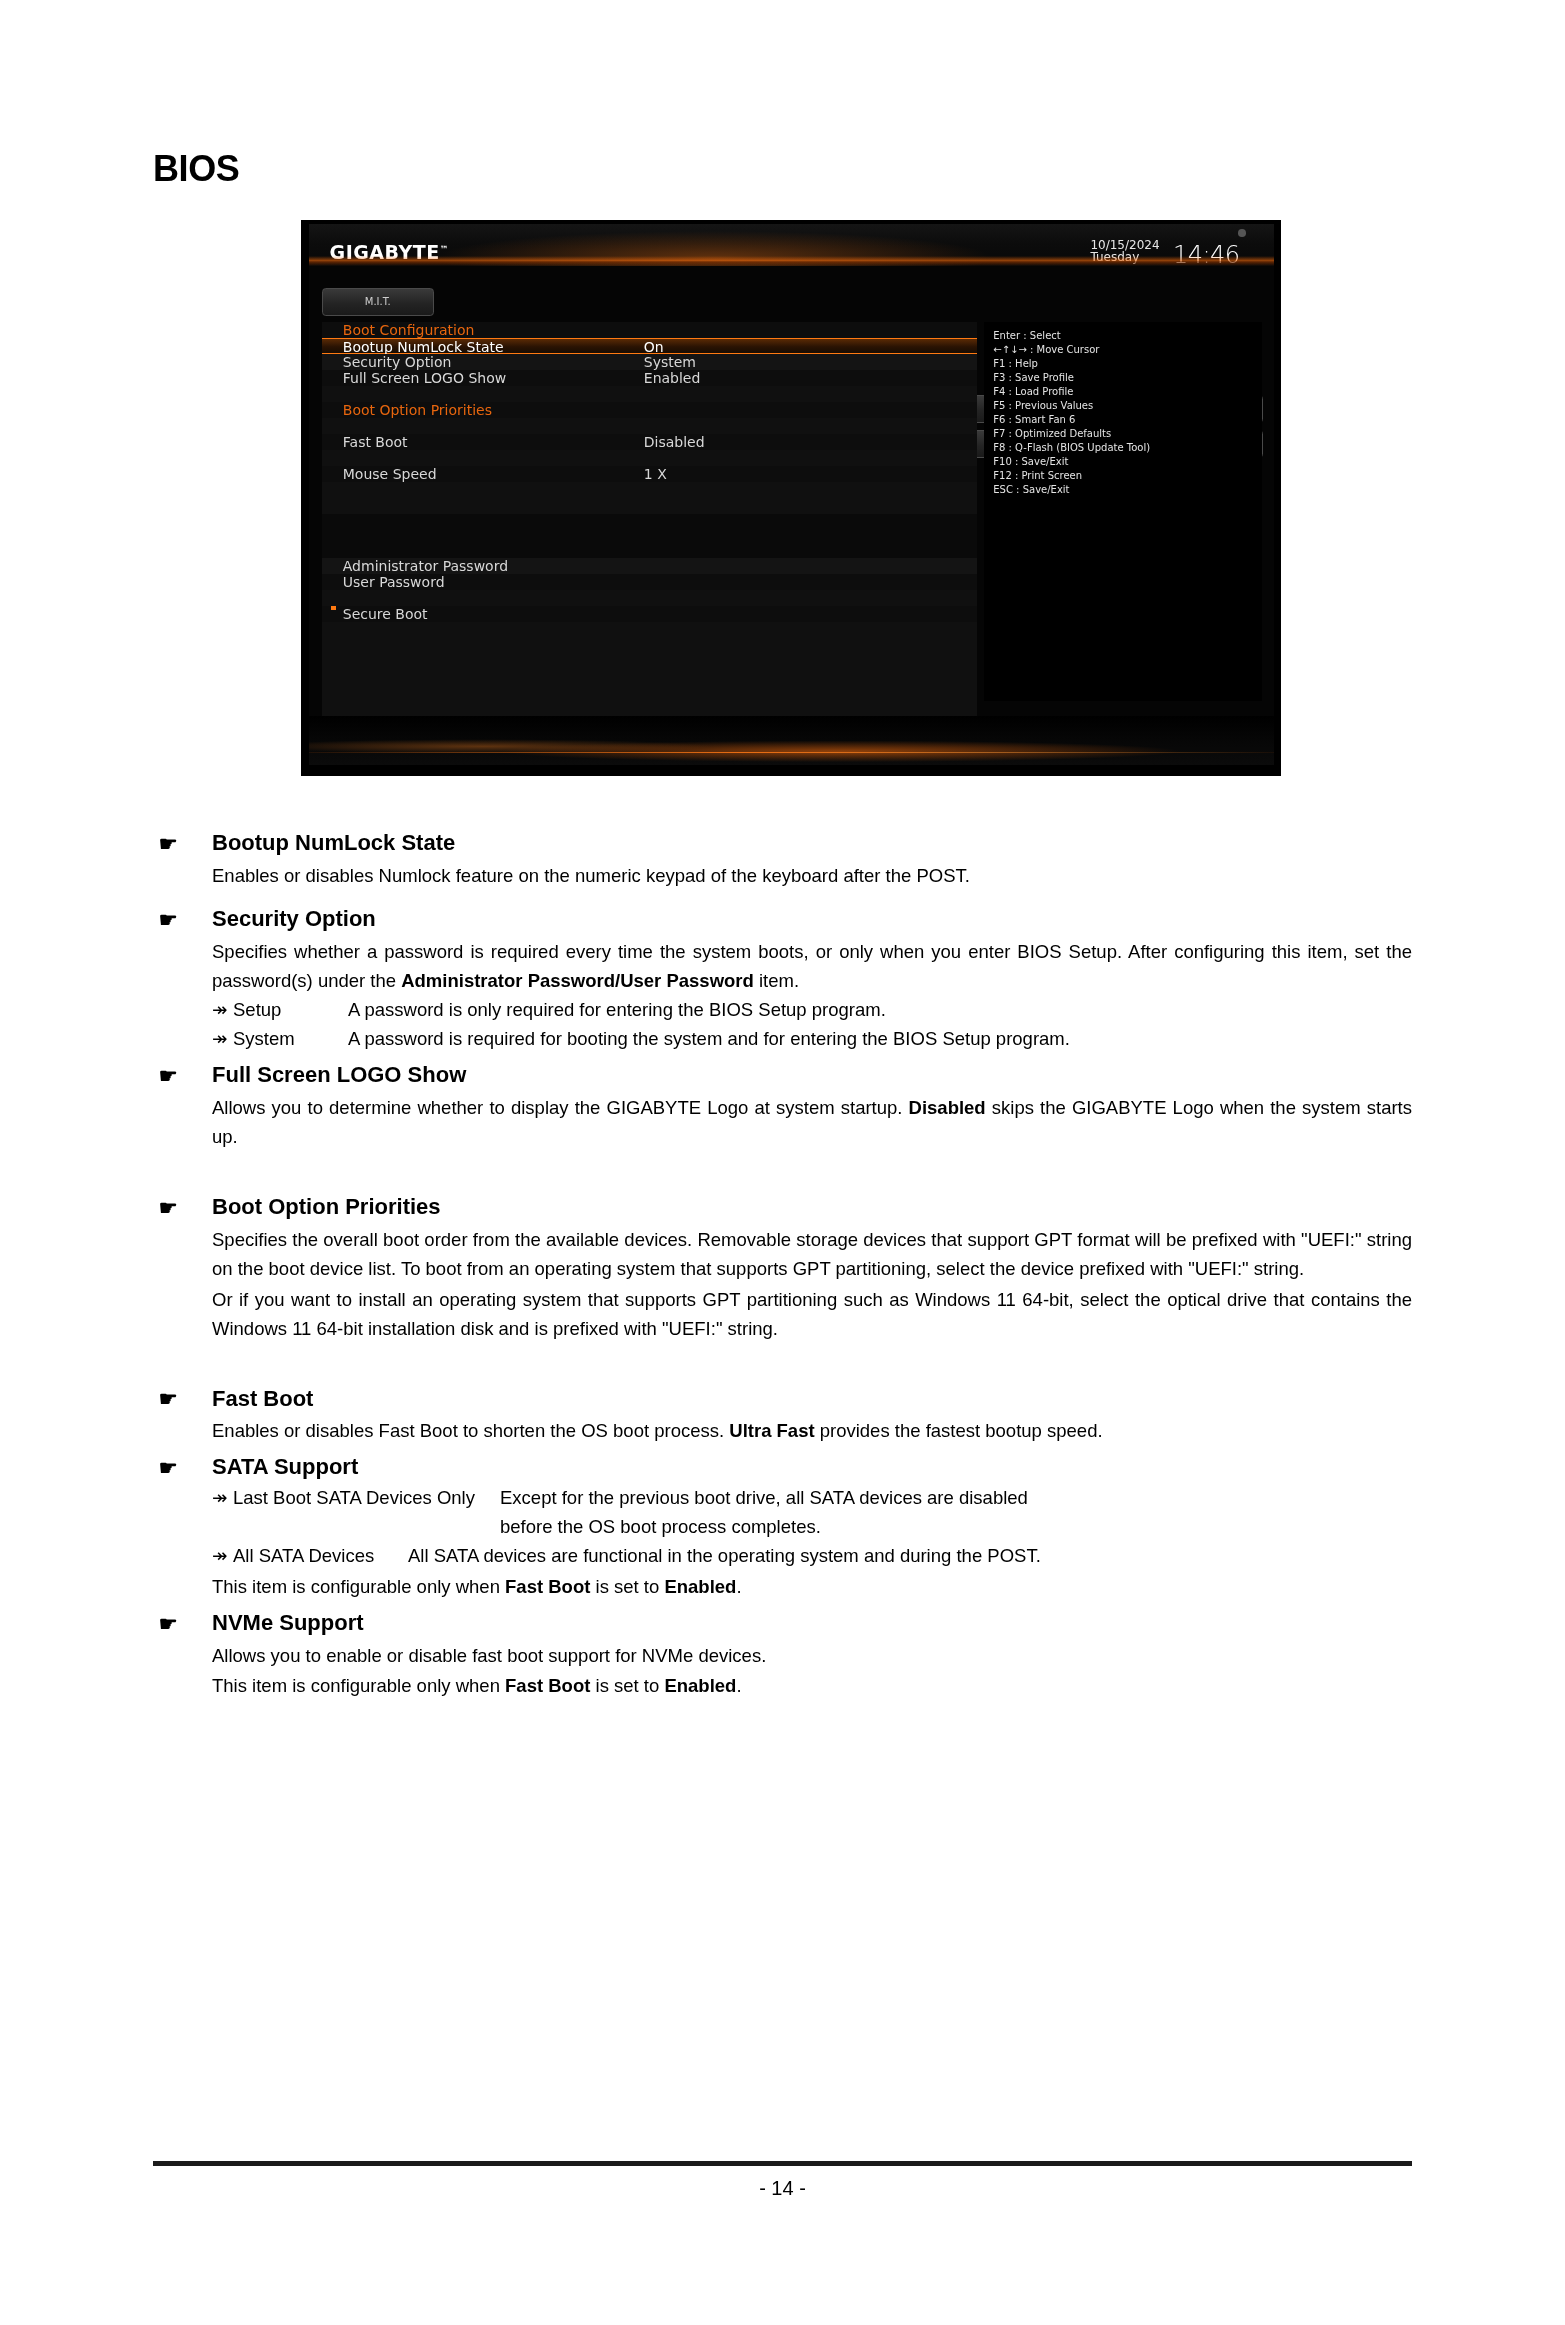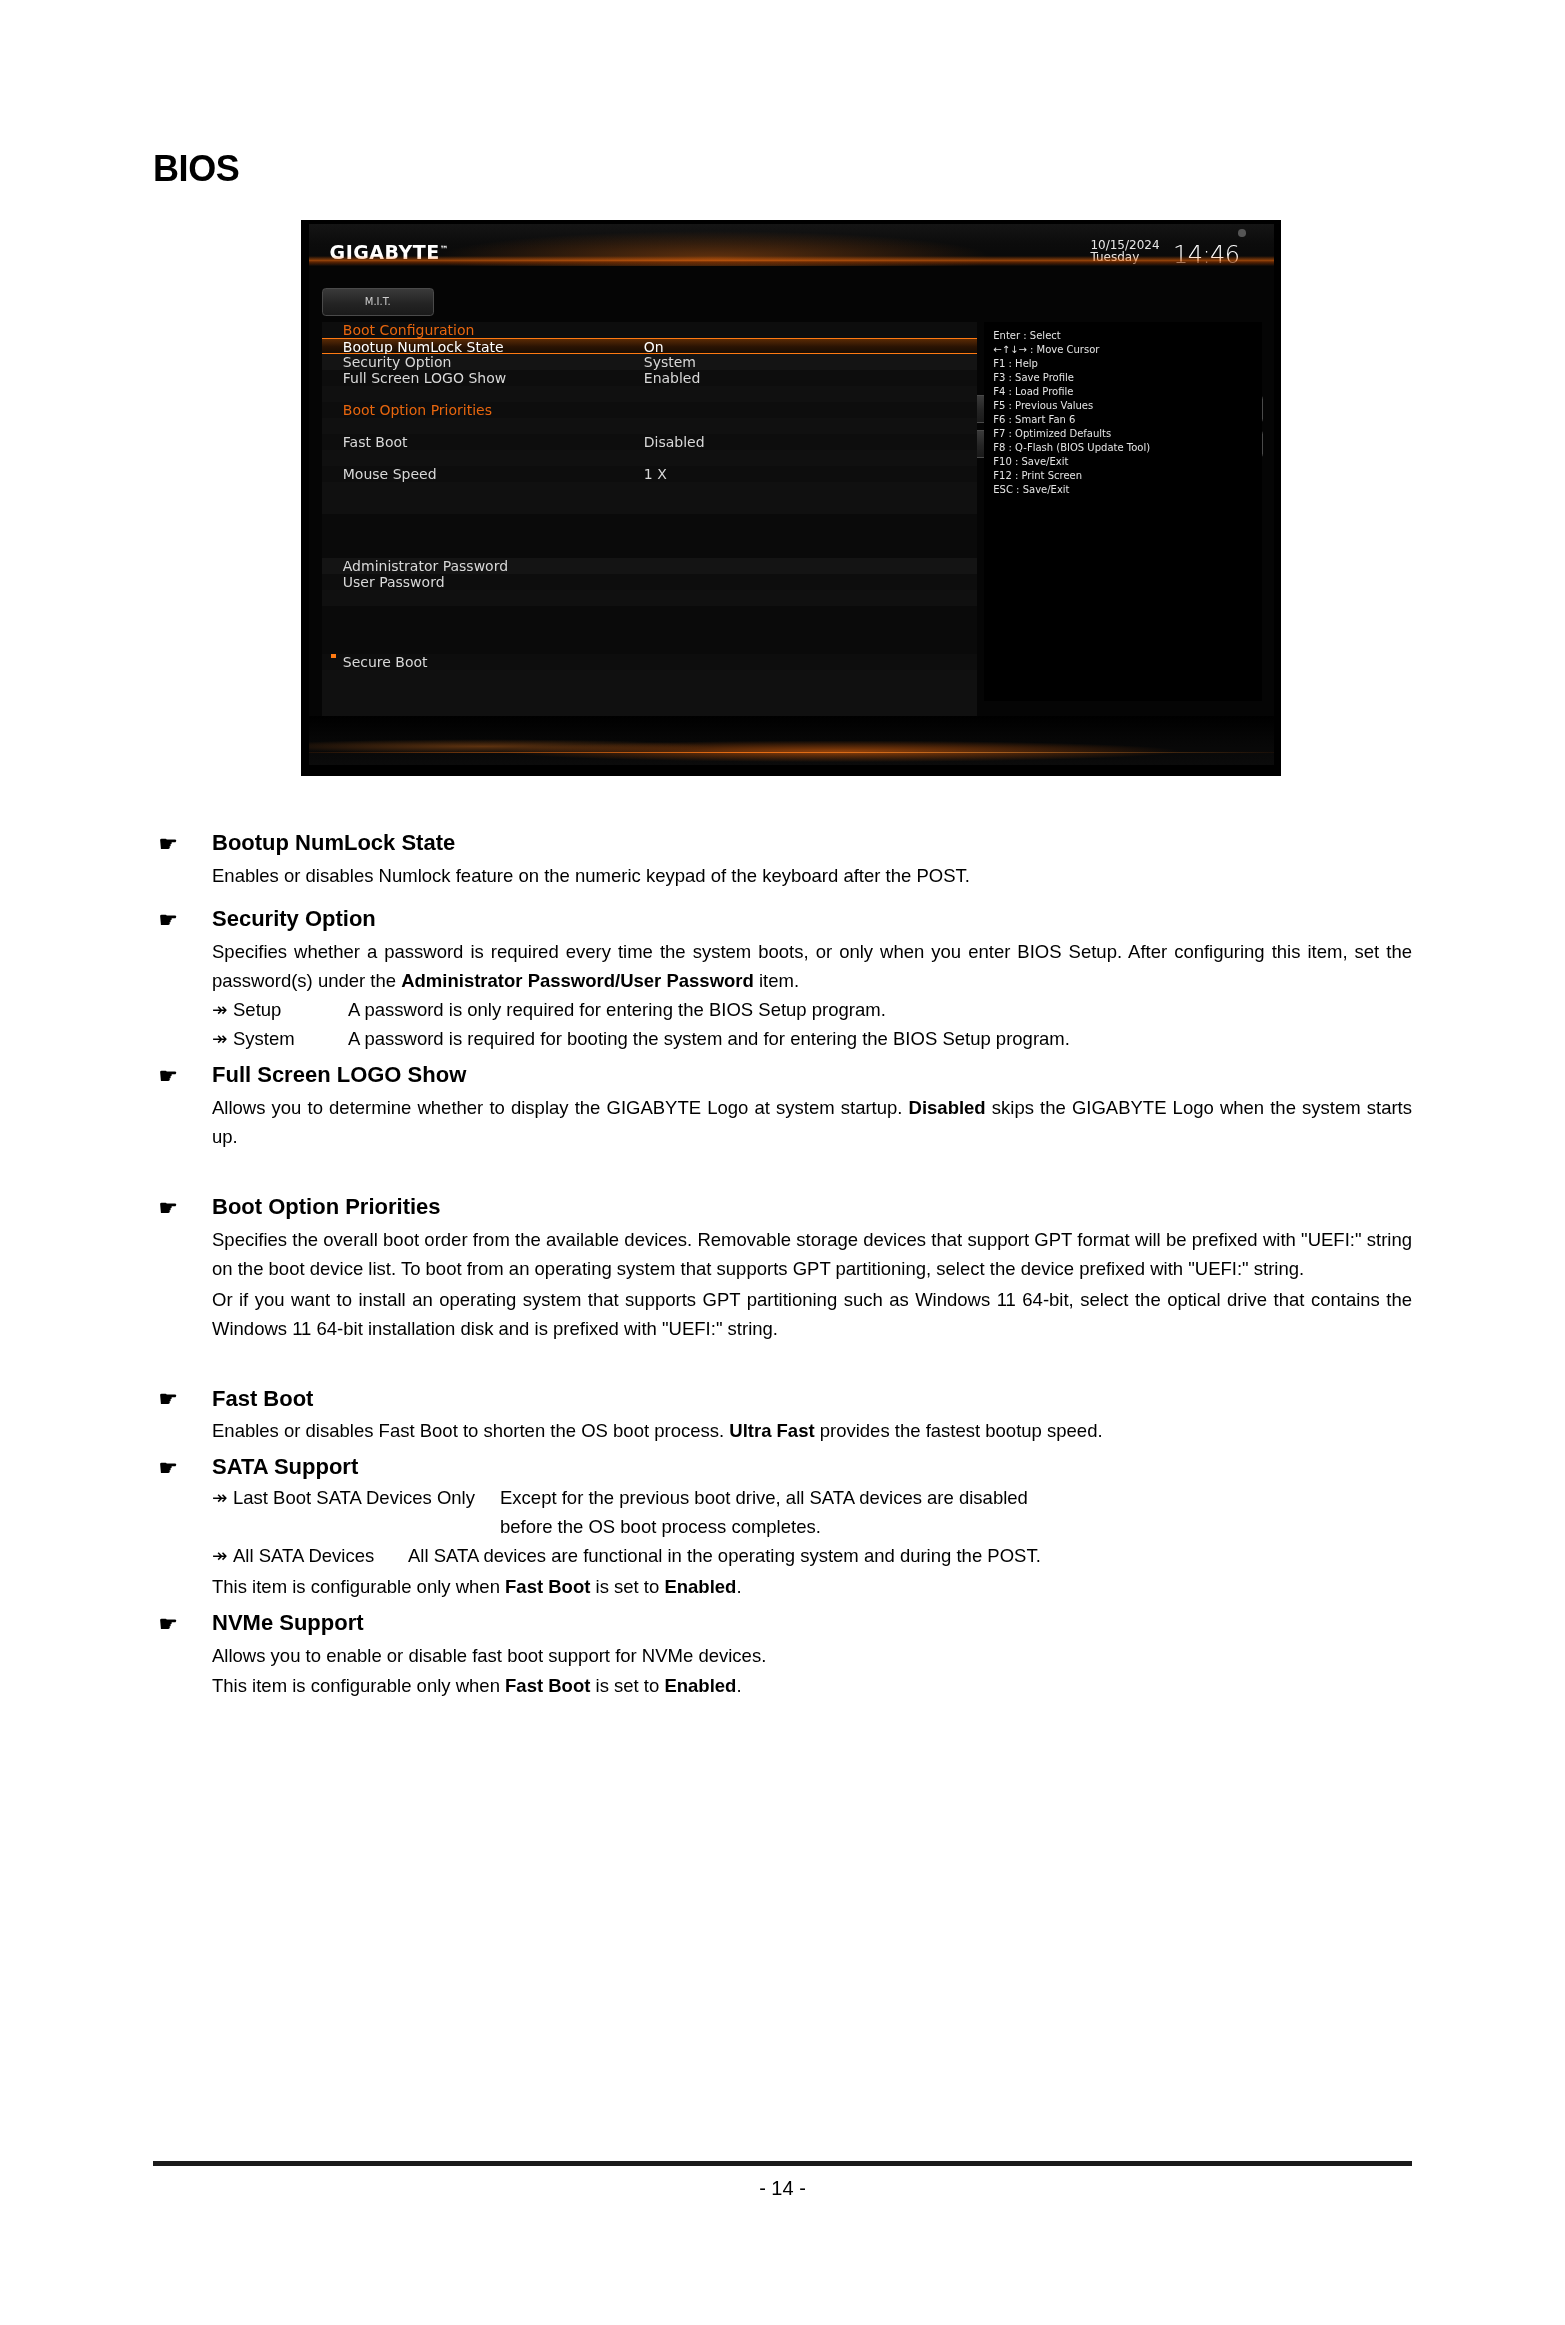--- a/index.html
+++ b/index.html
@@ -321,21 +321,21 @@
             </div>
             <div class="bios-row alt" style="position: relative; margin-top: 44px;">
               <span>Administrator Password</span>
             </div>
             <div class="bios-row" style="position: relative;">
               <span>User Password</span>
             </div>
             <div class="bios-row blank" style="position: relative;">
               <span></span>
             </div>
-            <div class="bios-row" style="position: relative; margin-top: 48px;">
+            <div class="bios-row" style="position: relative;">
               <span class="bullet"></span>
               <span>Secure Boot</span>
             </div>
             <div class="bios-row blank" style="position: relative;">
               <span></span>
             </div>
             <div class="bios-row blank" style="position: relative;">
               <span></span>
             </div>
             <div class="bios-row blank" style="position: relative;">

